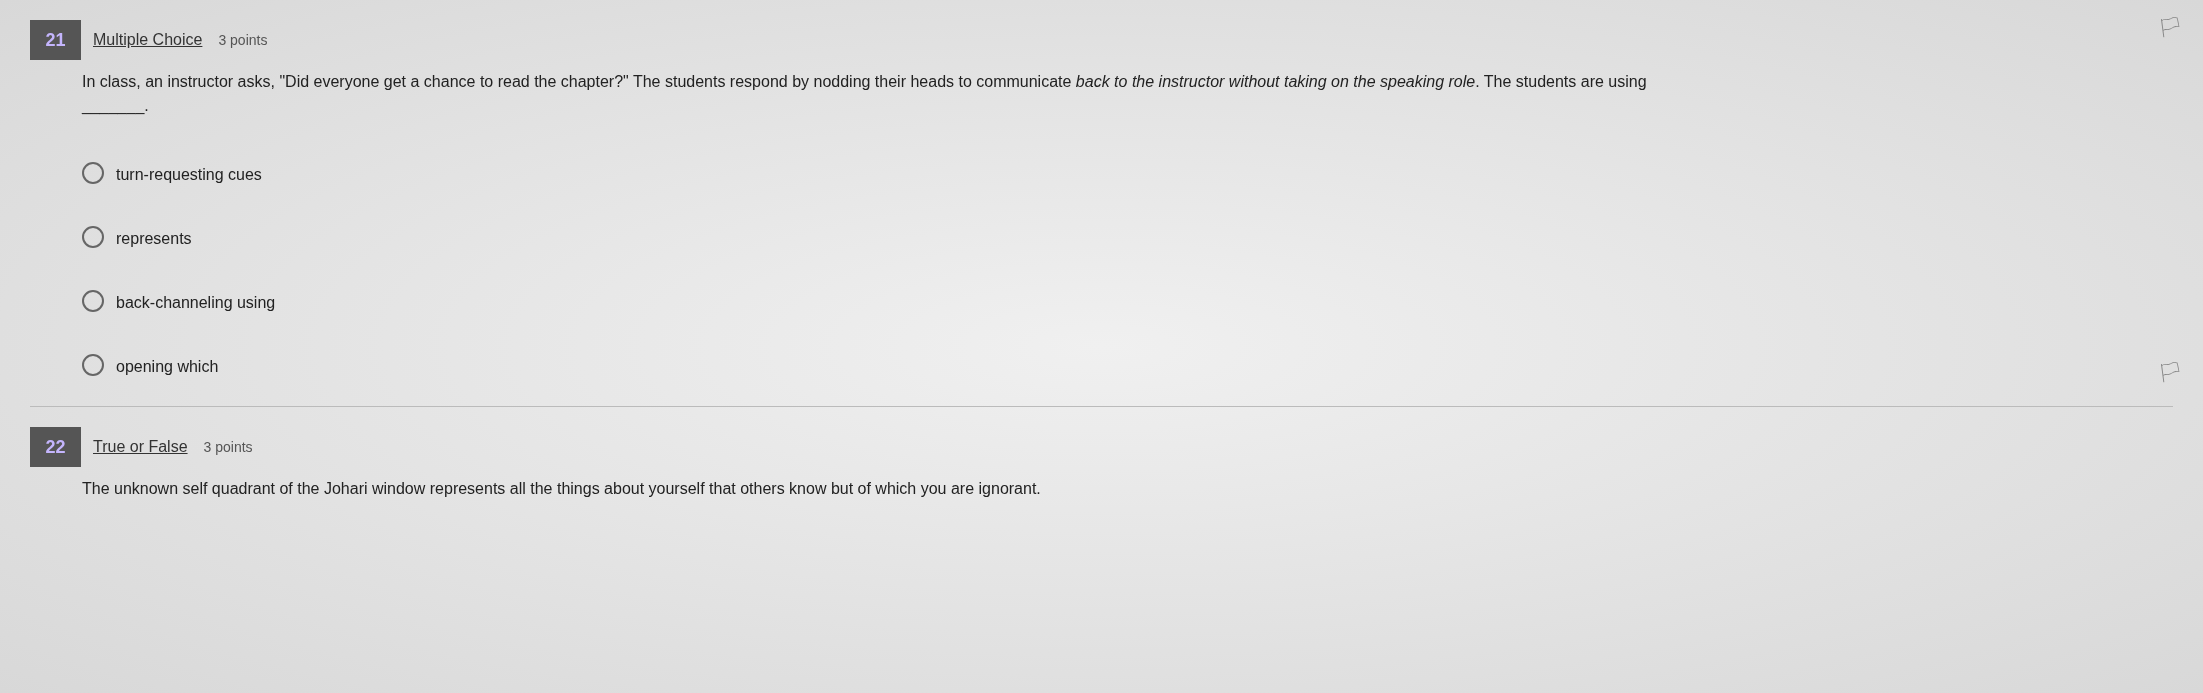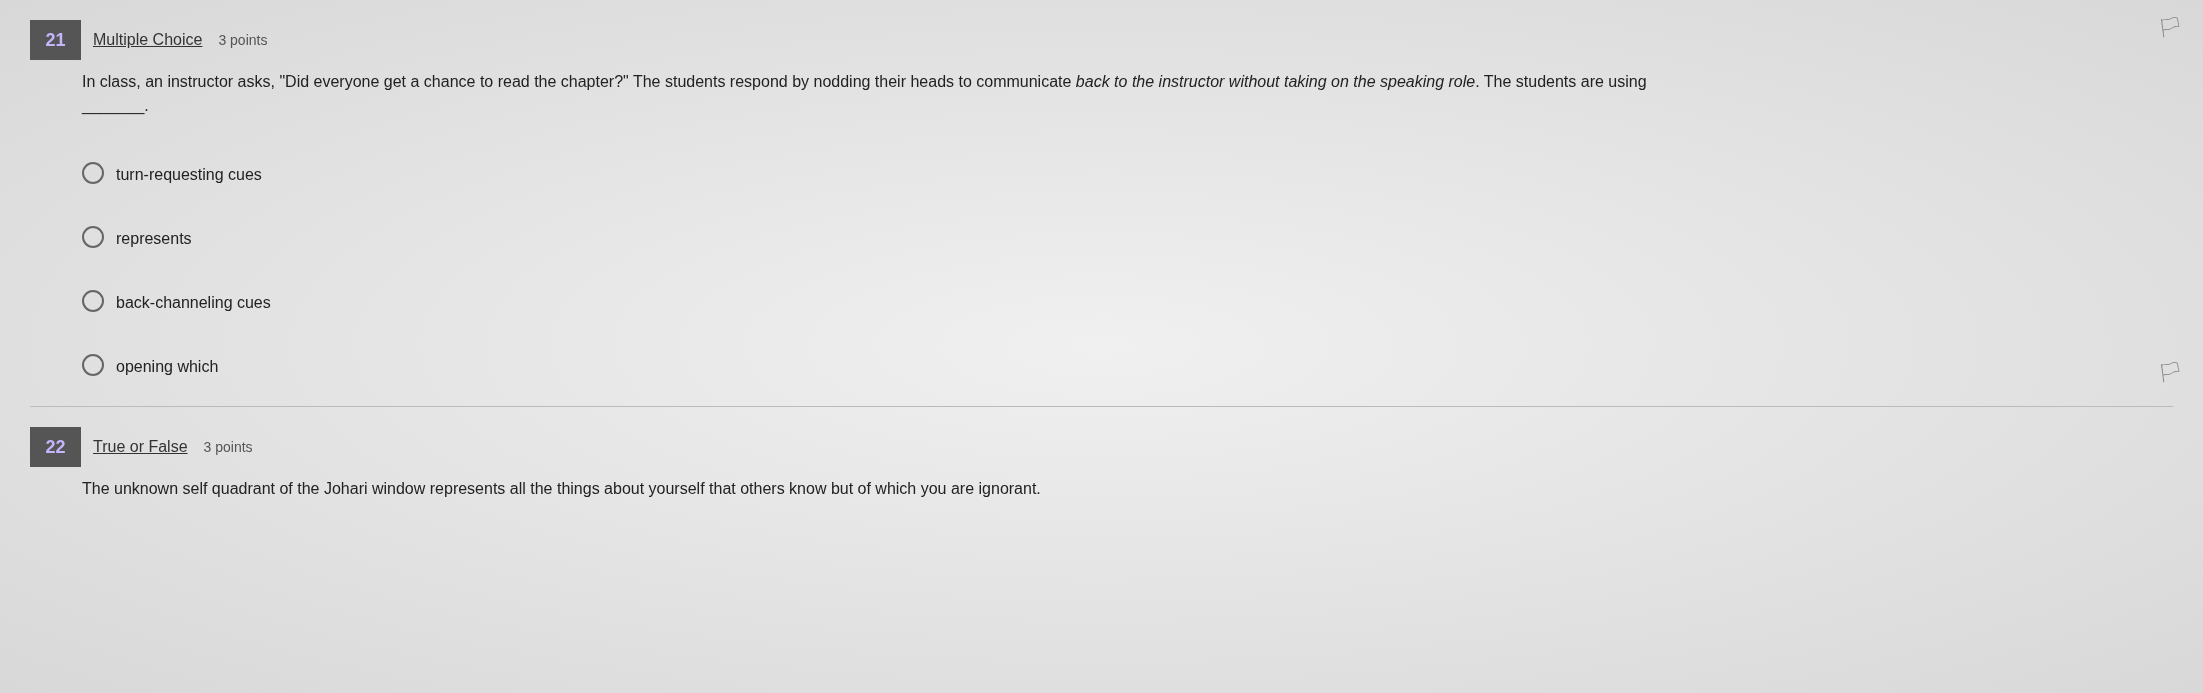--- a/index.html
+++ b/index.html
@@ -164,21 +164,21 @@
       <div class="option-item">
         <span class="radio-circle"></span>
         <span class="option-label">turn-requesting cues</span>
       </div>
       <div class="option-item">
         <span class="radio-circle"></span>
         <span class="option-label">represents</span>
       </div>
       <div class="option-item">
         <span class="radio-circle"></span>
-        <span class="option-label">back-channeling cues</span>
+        <span class="option-label">back-channeling using</span>
       </div>
       <div class="option-item">
         <span class="radio-circle"></span>
         <span class="option-label">opening which</span>
       </div>
     </div>
   </div>
 
   <div class="divider"></div>
 

